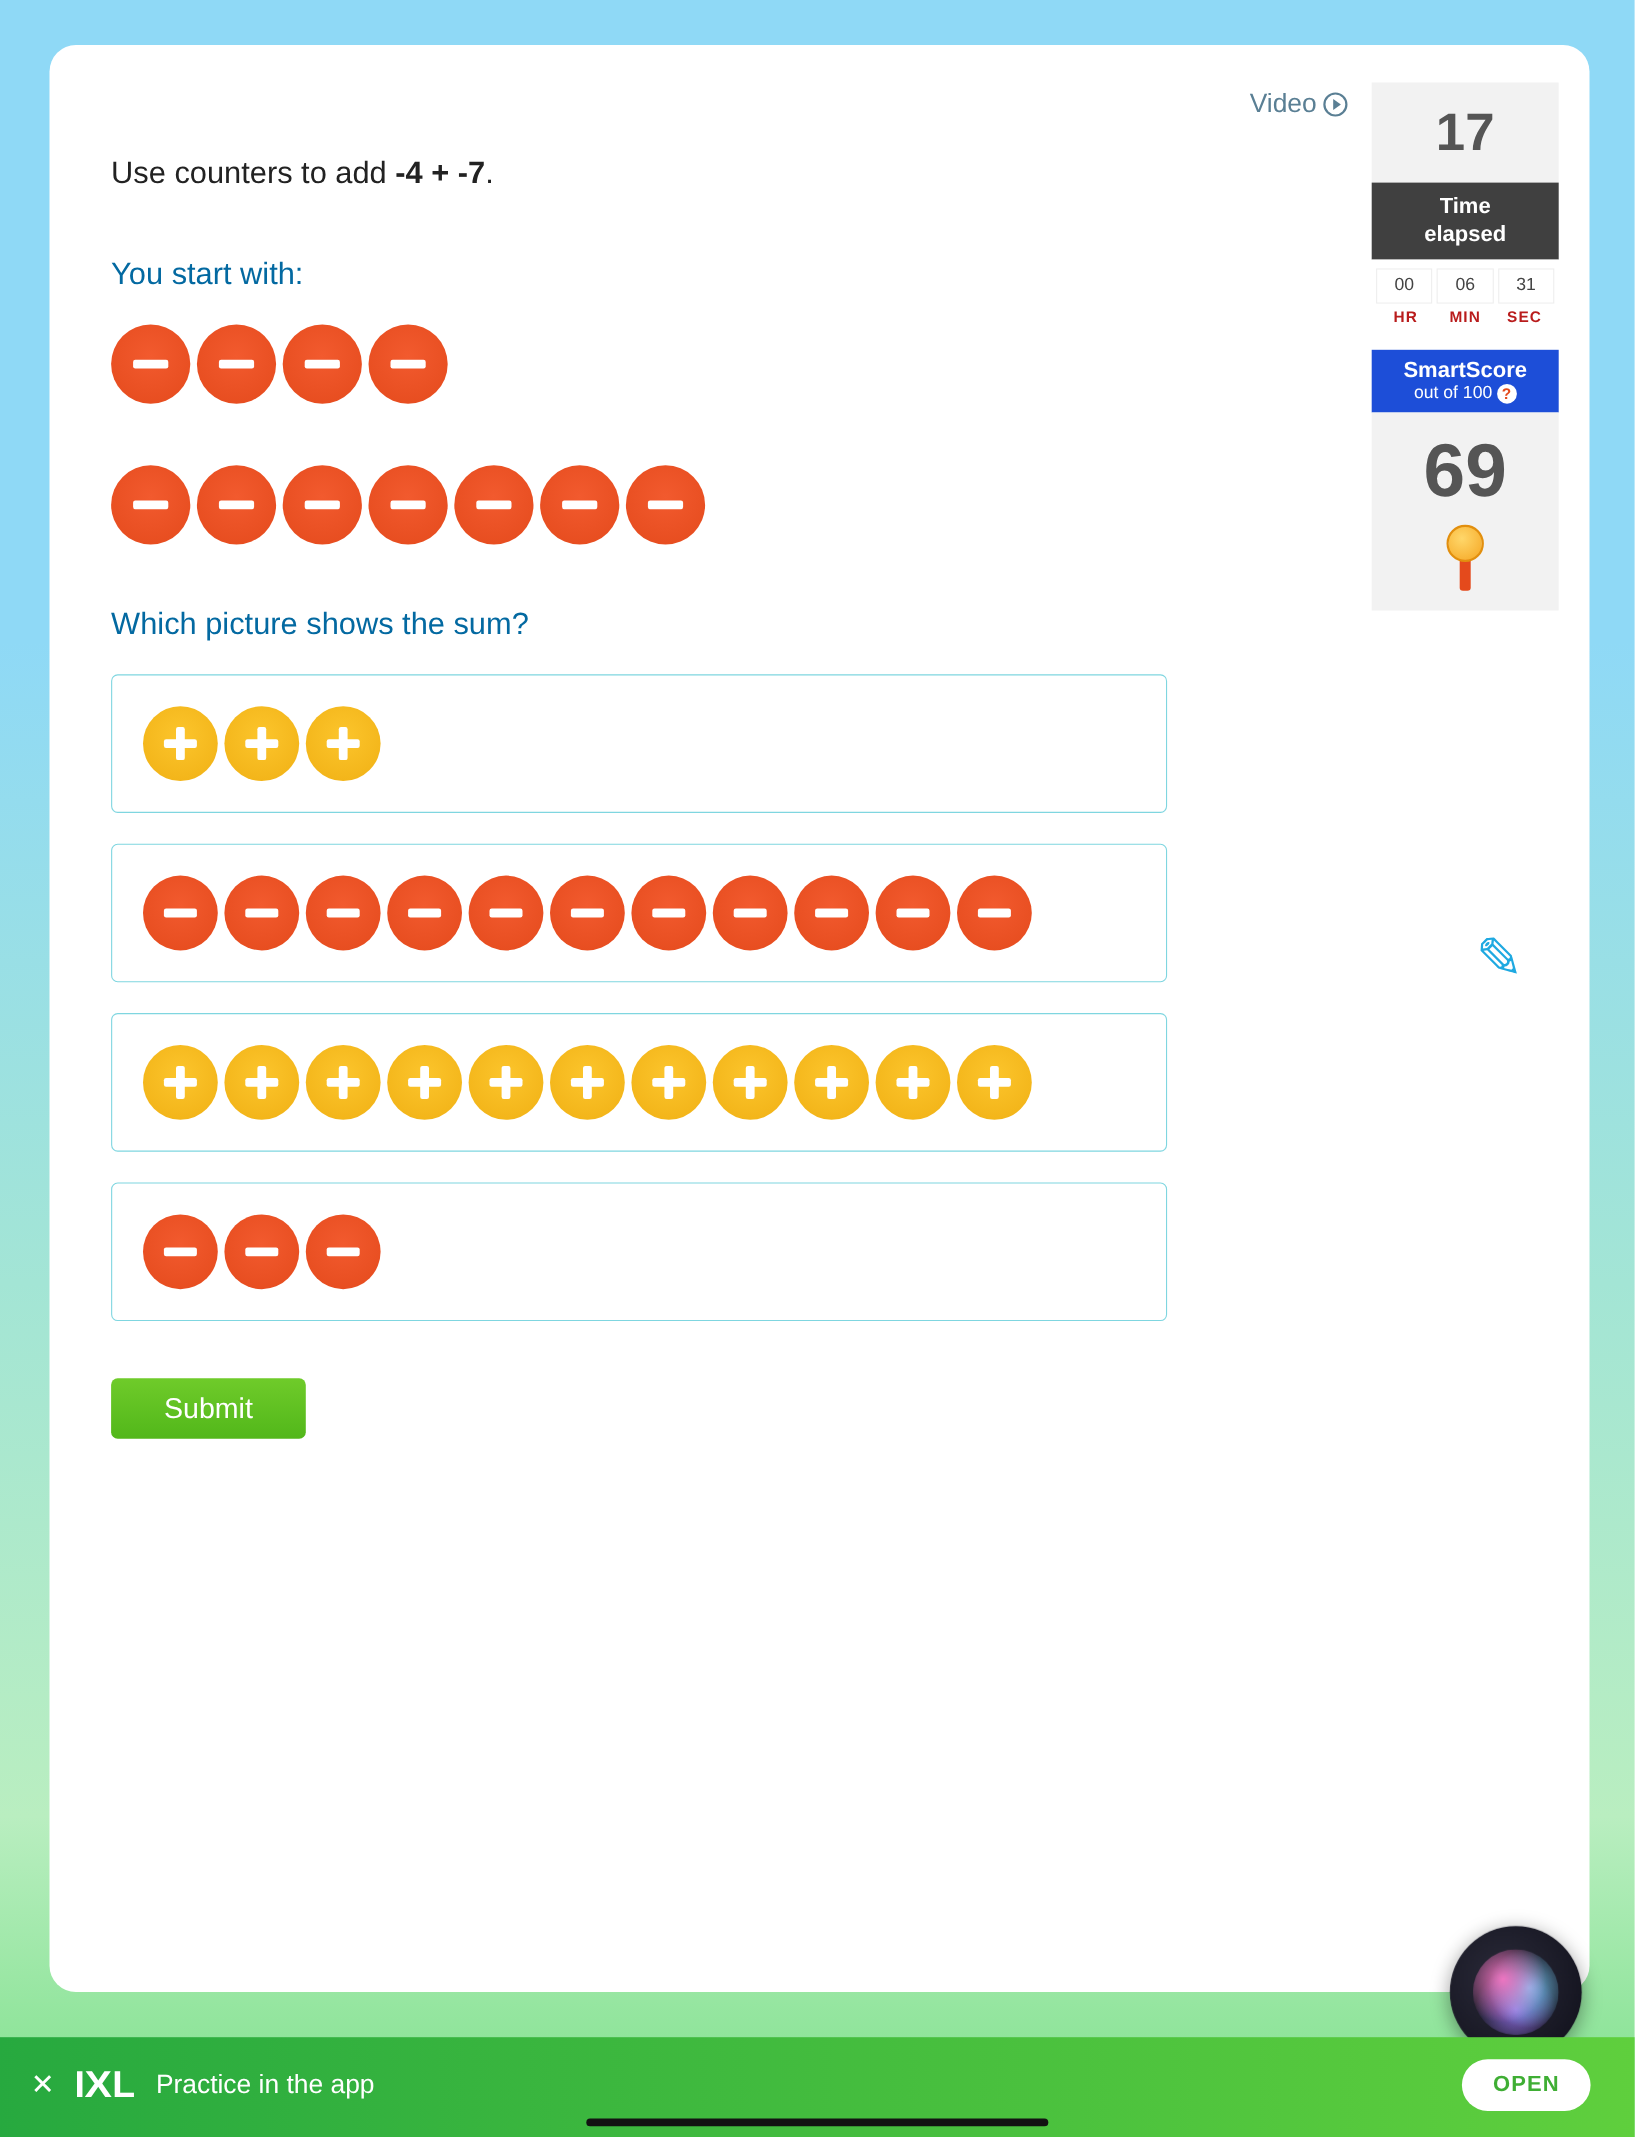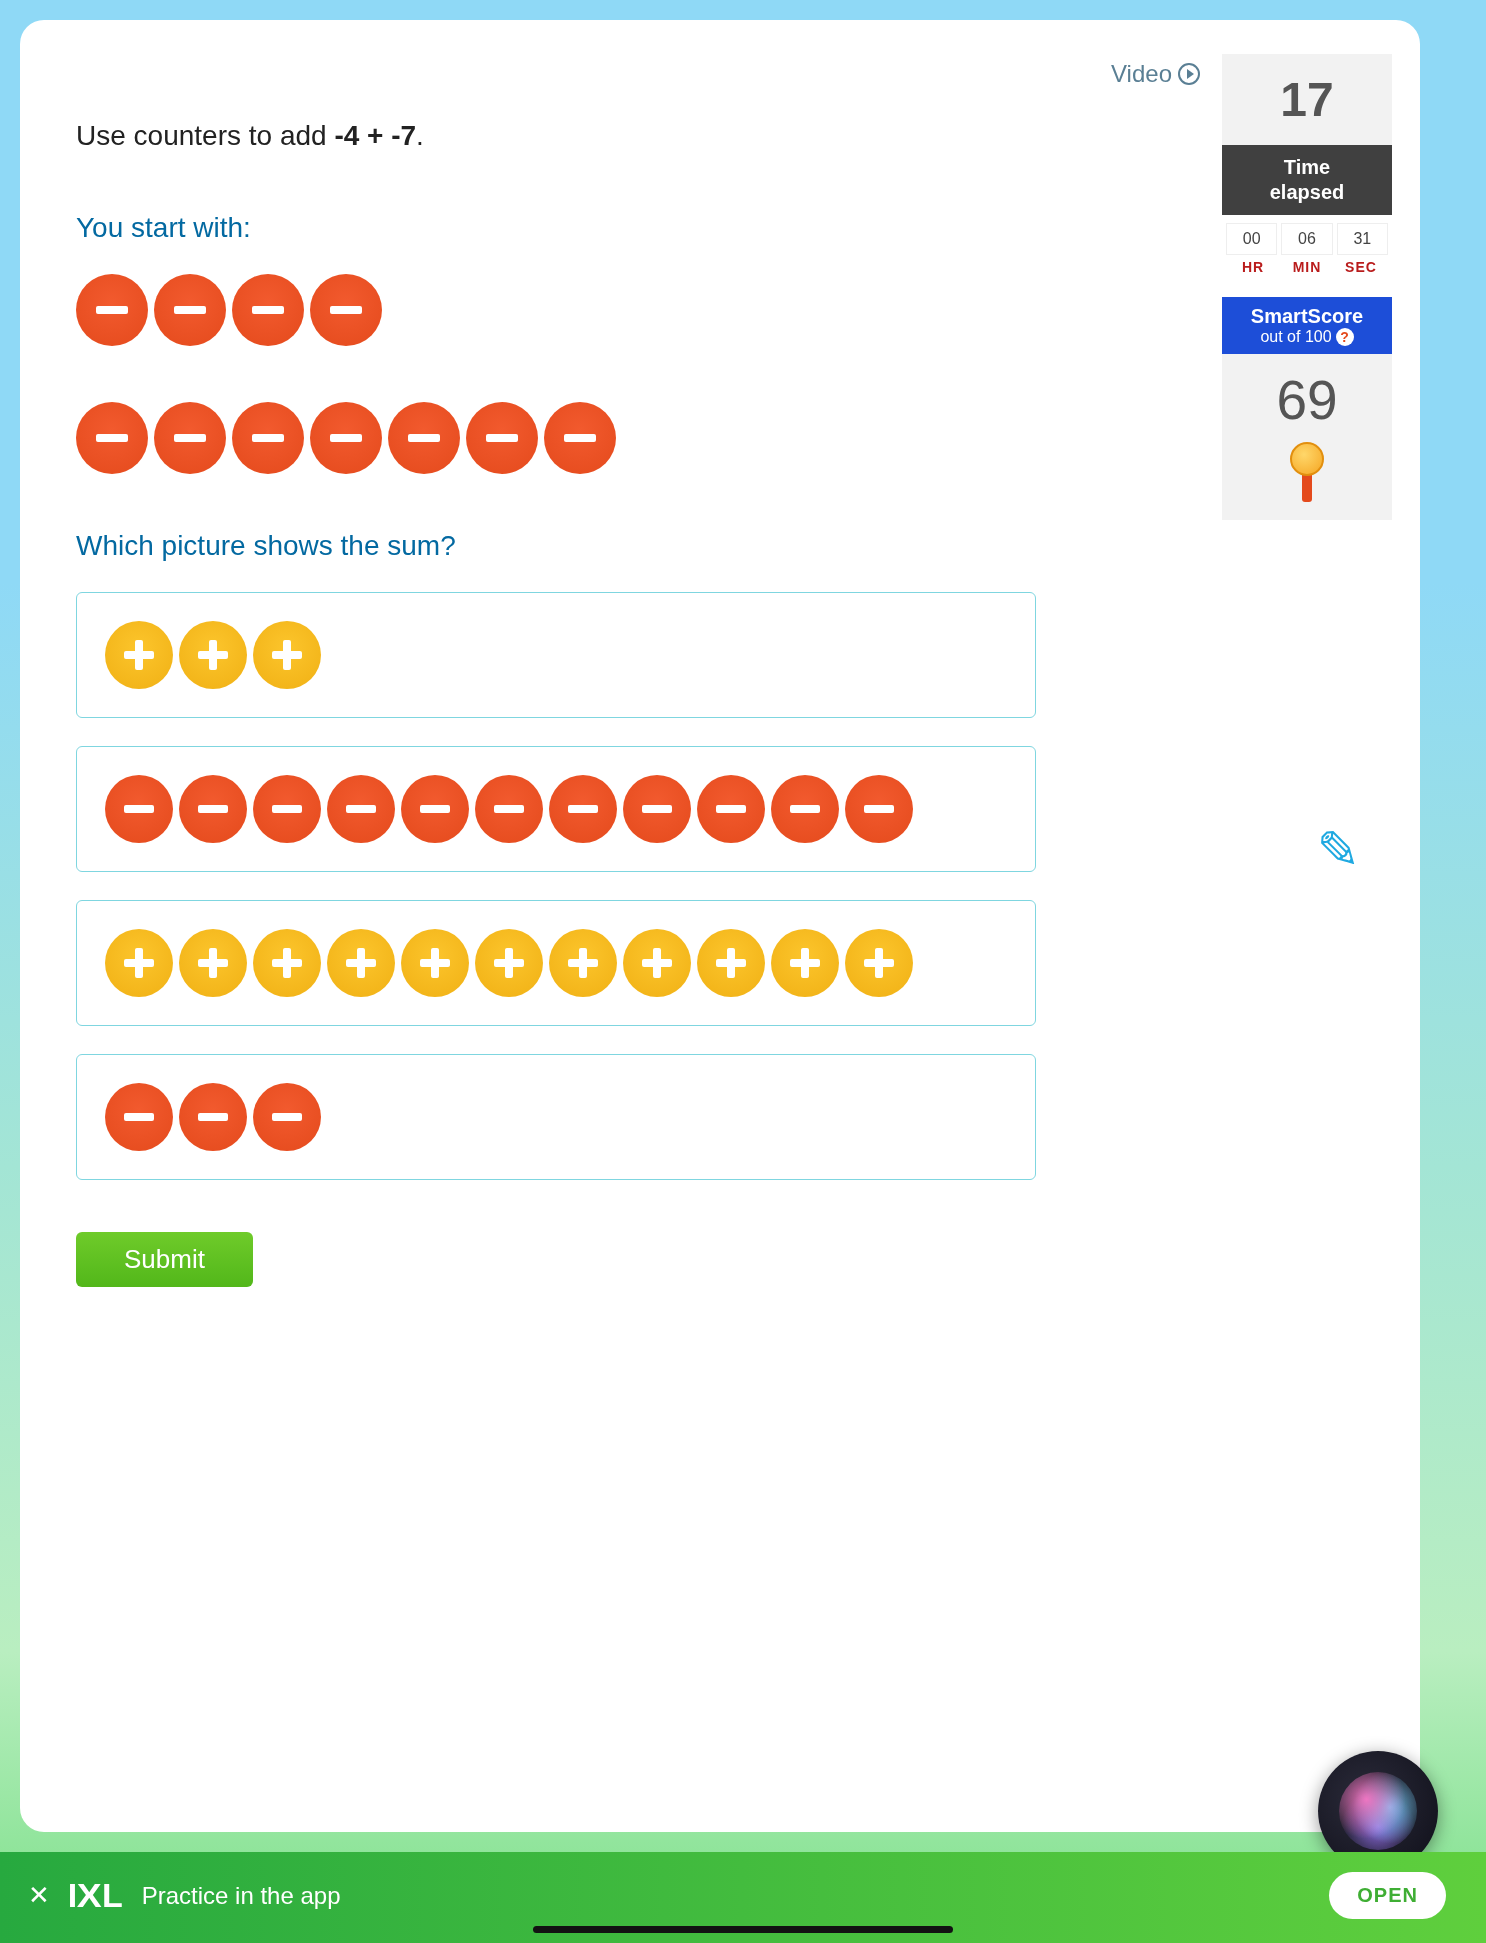--- a/index.html
+++ b/index.html
@@ -5,24 +5,24 @@
   * { box-sizing: border-box; margin: 0; padding: 0; }
   html, body { width: 100%; height: 100%; }
   body {
     font-family: -apple-system, BlinkMacSystemFont, "Segoe UI", Verdana, sans-serif;
     background: linear-gradient(to bottom, #8fd9f6 0%, #8fd9f6 30%, #a3e5d5 60%, #b9eec0 85%, #7de08a 100%);
     display: flex;
     flex-direction: column;
     min-height: 100vh;
   }
   .page-wrap {
-    padding: 20px;
+    padding: 41px;
     flex: 1;
     display: flex;
-    justify-content: flex-start;
+    justify-content: flex-end;
     border-radius: 14px;
   }
   .card {
     background: #fff;
     border-radius: 24px;
     width: 100%;
     max-width: 1400px;
     display: flex;
     position: relative;
     padding: 40px 56px 56px 56px;
@@ -187,21 +187,21 @@
   .qmark {
     display:inline-flex; width:18px; height:18px; border-radius:50%;
     background:#fff; color:#e44a1c; font-weight:700; font-size:14px;
     align-items:center; justify-content:center;
   }
   .ss-val {
     background:#f2f2f2;
     text-align:center;
     padding: 14px 0 18px 0;
   }
-  .ss-val .score { font-size:55px; font-weight:400; color:#555; }
+  .ss-val .score { font-size:68px; font-weight:700; color:#555; }
   .ribbon {
     margin: 10px auto 0;
     width:34px; height:60px; position:relative;
   }
   .ribbon .medal {
     width:34px; height:34px; border-radius:50%;
     background: radial-gradient(circle at 40% 35%, #ffd76a, #f5a623);
     border:2px solid #e28f0e;
     position:relative; z-index:2;
   }

